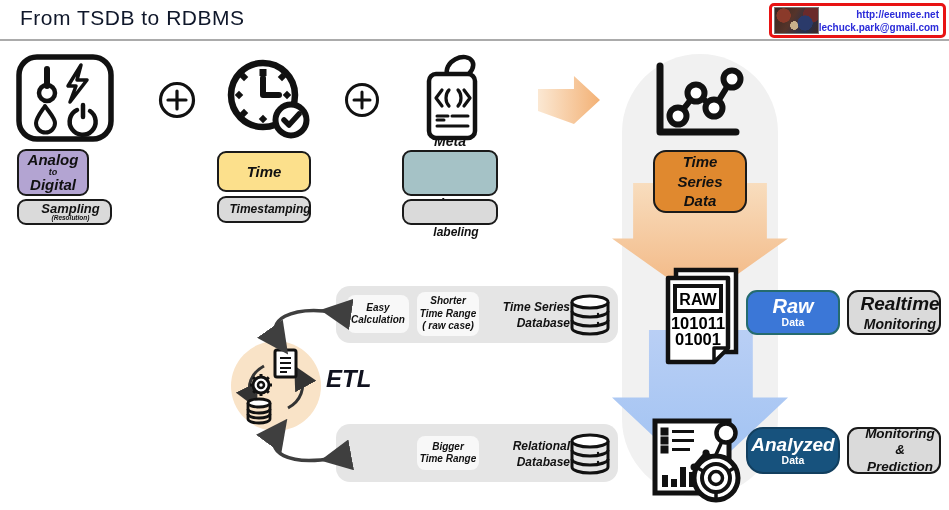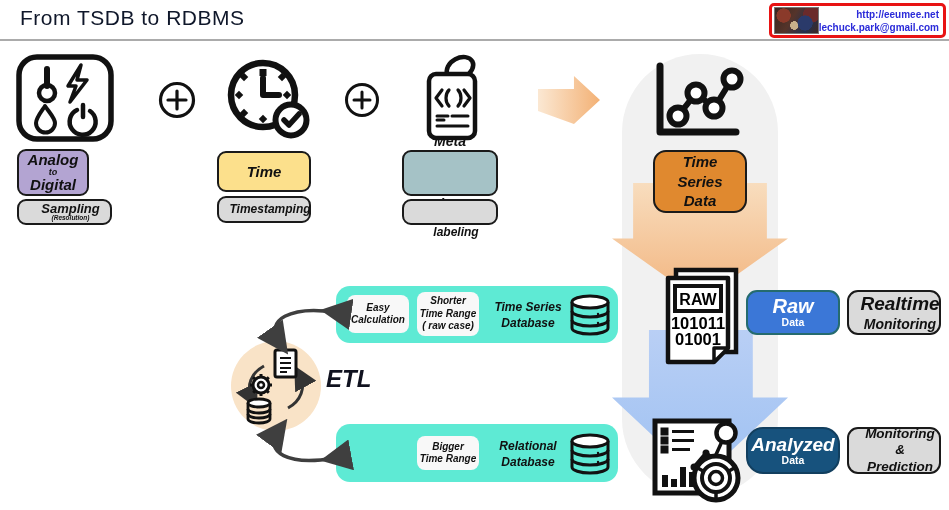--- a/index.html
+++ b/index.html
@@ -38,26 +38,26 @@
   .arrow-down-orange{left:612px;top:183px;width:176px;height:118px;z-index:1;
     background:linear-gradient(180deg,#f8ddbe,#f2b47e);
     clip-path:polygon(12% 0,88% 0,88% 47%,100% 47%,50% 100%,0 47%,12% 47%);}
   .arrow-down-blue{left:612px;top:330px;width:176px;height:150px;z-index:1;
     background:linear-gradient(180deg,#b9cff5,#9ec1f2);
     clip-path:polygon(21% 0,80% 0,80% 45%,100% 45%,50% 100%,0 45%,21% 45%);}
   .arrow-right-orange{left:538px;top:76px;width:62px;height:48px;
     background:linear-gradient(90deg,#fbe8d3,#f3b175);
     clip-path:polygon(0 27%,58% 27%,58% 0,100% 50%,58% 100%,0 73%);}
   
-  .pinkbox{background:#5eead4;border-radius:14px;z-index:2;}
+  .pinkbox{background:#e5e5e5;border-radius:14px;z-index:2;}
   .whitebox{position:absolute;background:#f8f8f8;border-radius:8px;
     display:flex;flex-direction:column;align-items:center;justify-content:center;
     font-weight:bold;font-style:italic;font-size:10px;line-height:1.25;text-align:center;color:#111;}
   .dblabel{position:absolute;font-weight:bold;font-style:italic;font-size:12px;line-height:1.3;
-    text-align:center;color:#111;}
+    text-align:right;color:#111;}
   .etl-circle{left:231px;top:341px;width:90px;height:90px;border-radius:50%;background:#f9e3c7;z-index:1;}
   .etl-label{left:326px;top:365px;font-size:24px;font-weight:bold;font-style:italic;color:#10121f;z-index:2;}
   .z2{z-index:2;} .z3{z-index:3;}
   .small{font-style:normal;font-weight:bold;}
   svg{display:block;}
   svg text{font-family:"Liberation Sans",sans-serif;}
 </style>
 </head>
 <body>
 

